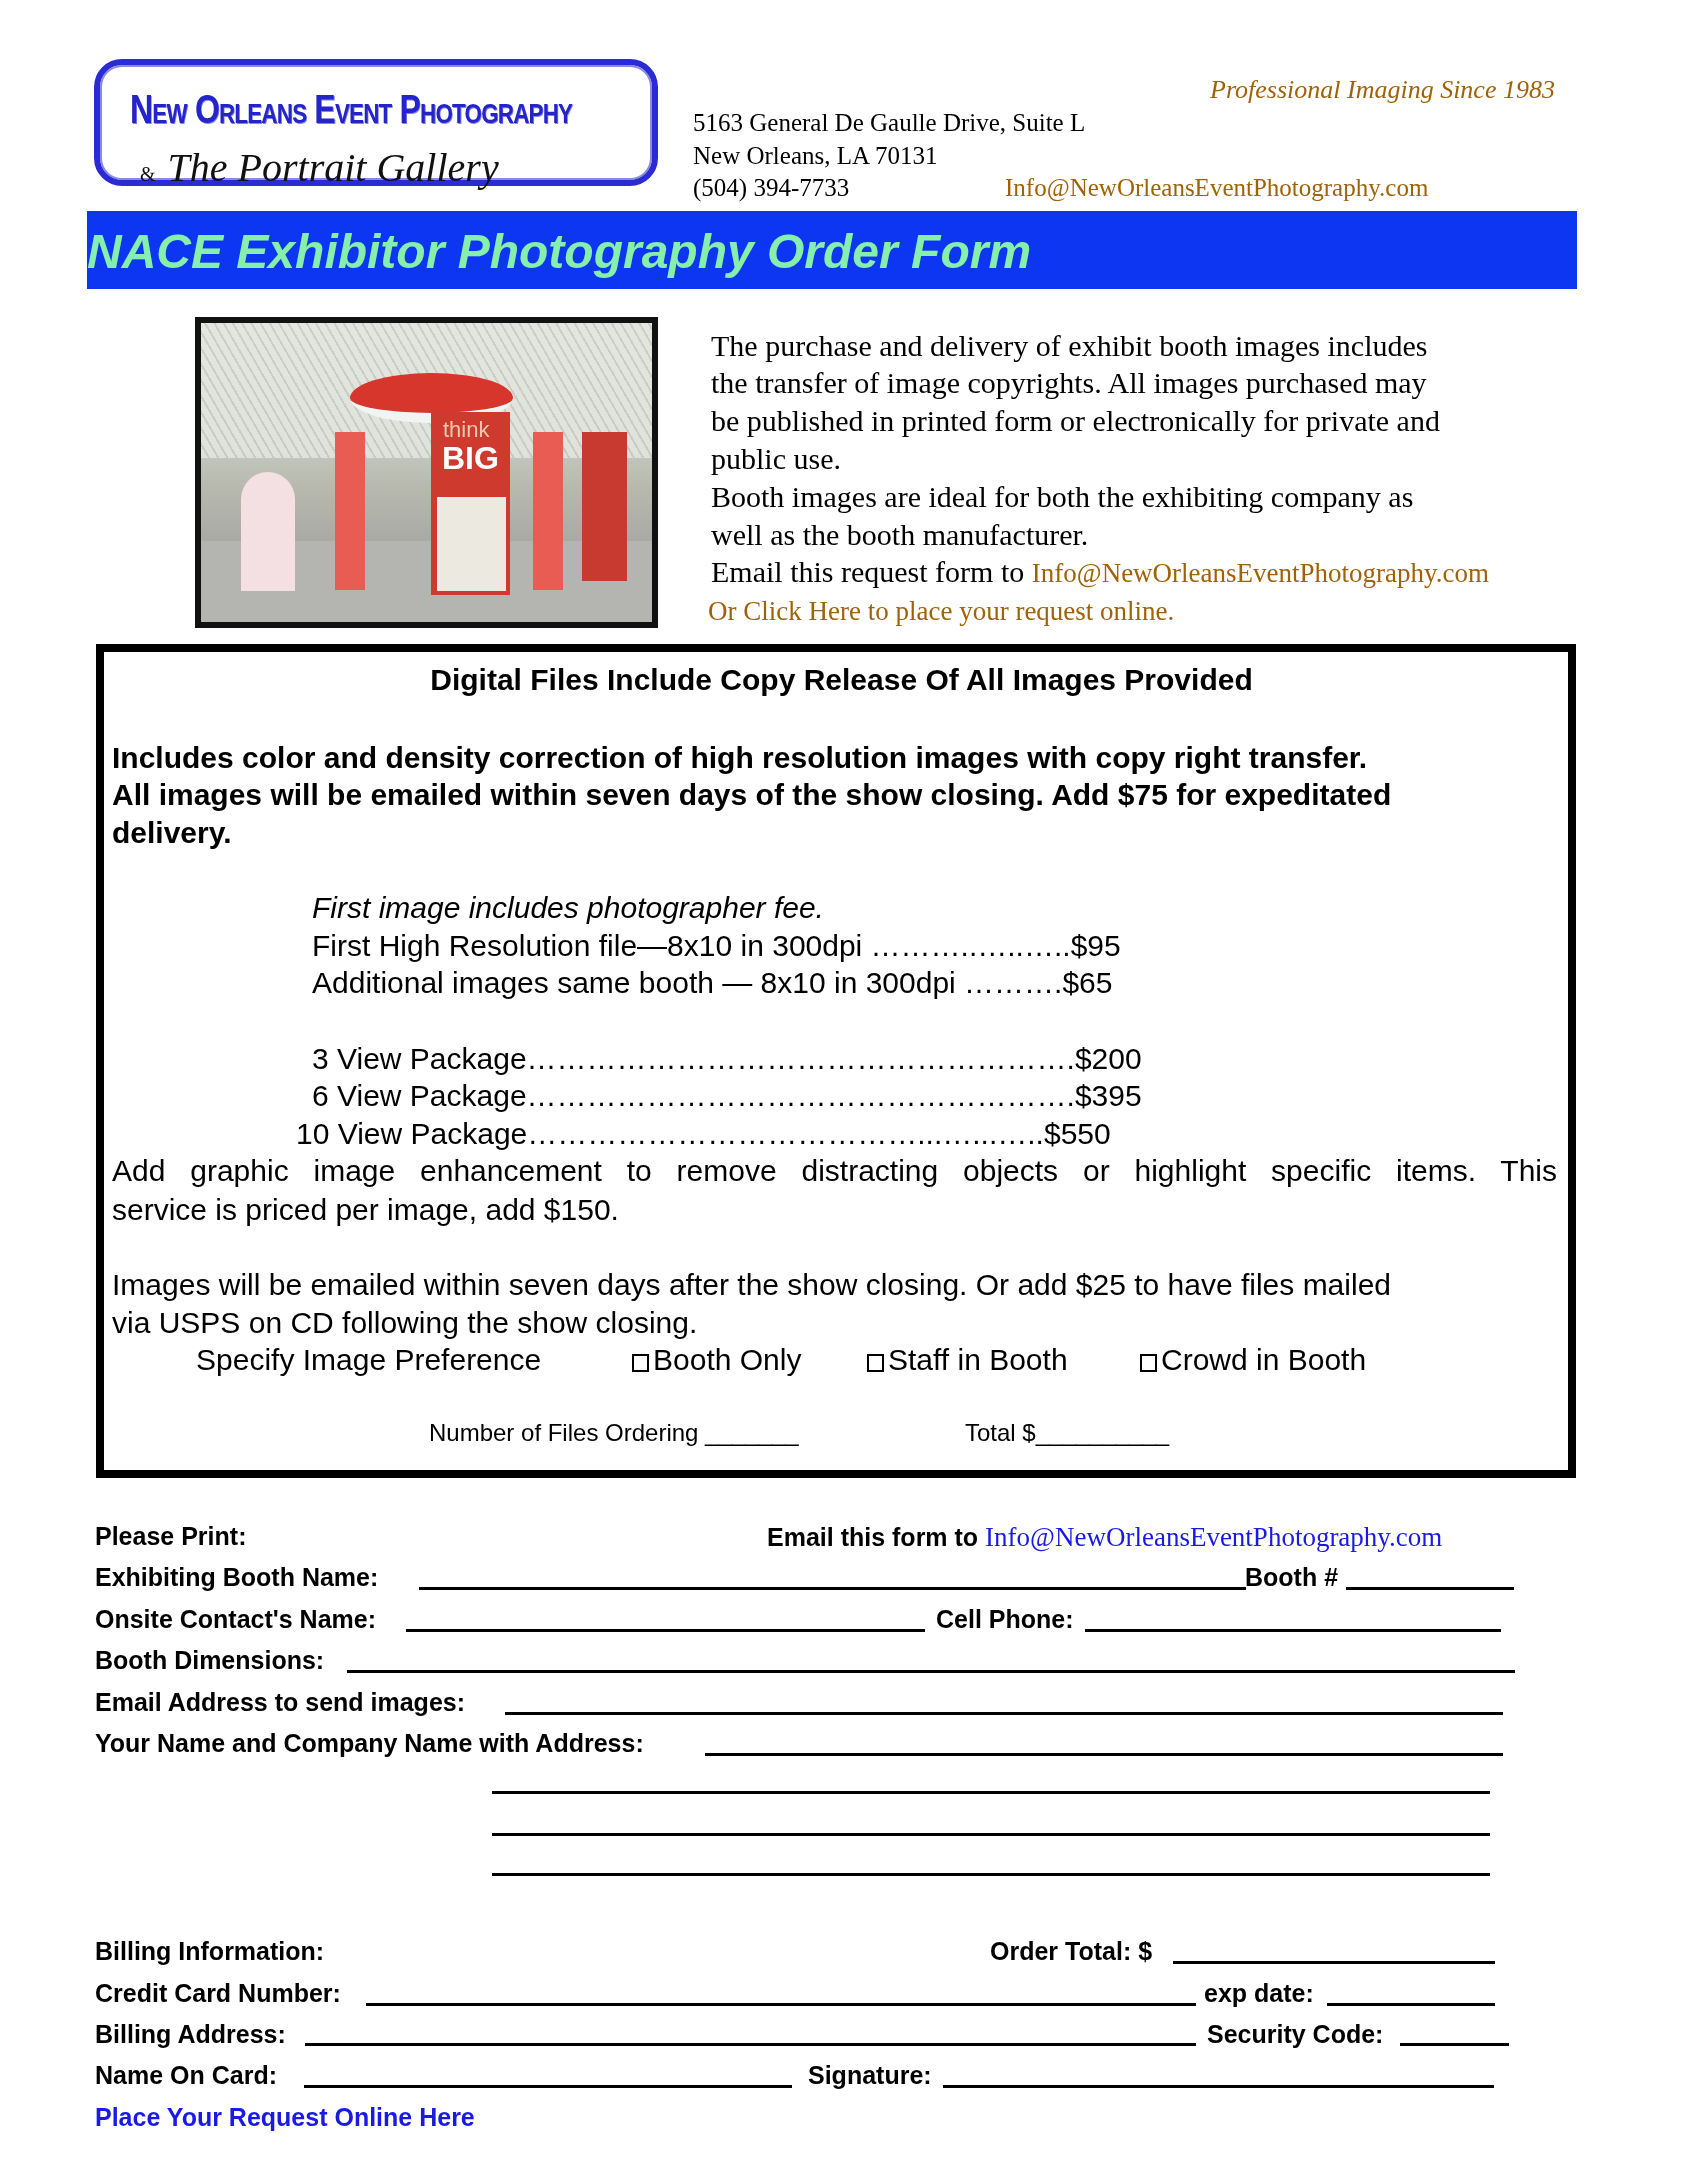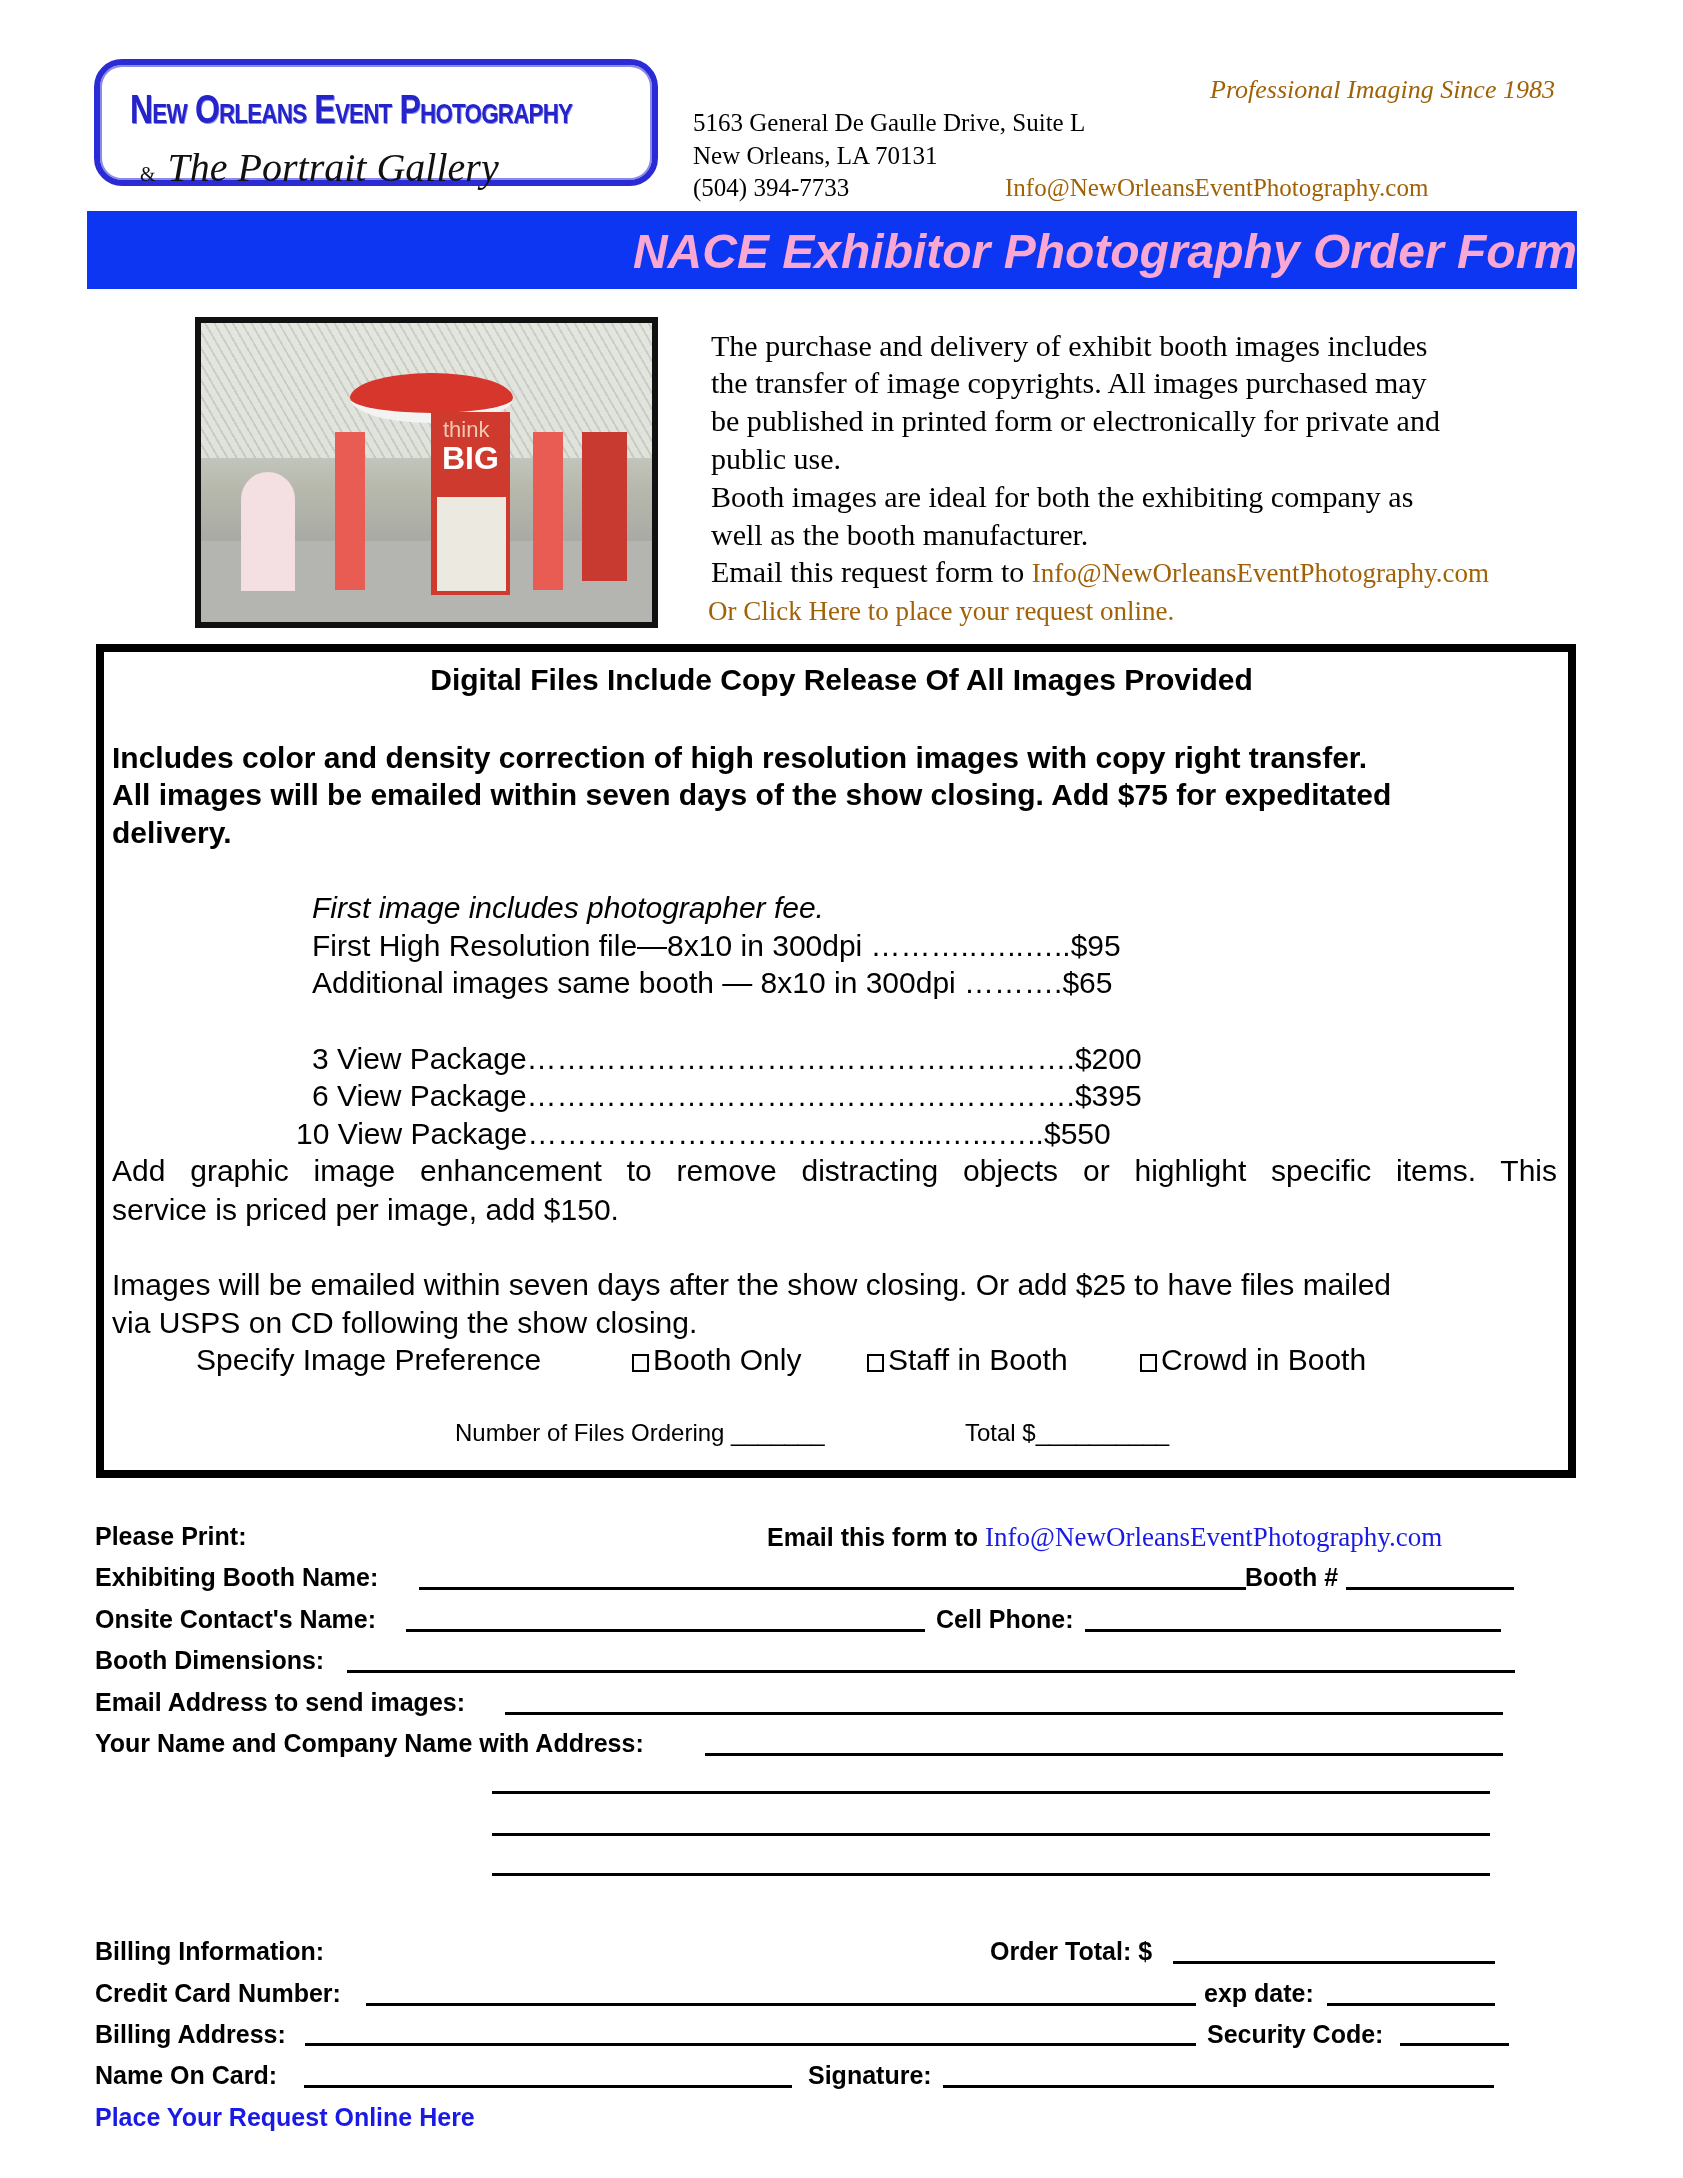--- a/index.html
+++ b/index.html
@@ -29,22 +29,22 @@
   .serif { font-family: "Liberation Serif", serif; }
   .addr { left: 693px; font-size: 25px; }
   .blue { color: #a16207; }
   .tagline { left: 1210px; top: 75px; font-size: 26px; font-style: italic; }
 
   .titlebar {
     position: absolute; left: 87px; top: 211px; width: 1490px; height: 78px;
     background: #0d36f2;
   }
   .titlebar-text {
-    position: absolute; left: 0; right: 0; top: 13px; text-align: right;
-    color: #f9a8d4; font-size: 48px; font-weight: bold; font-style: italic;
+    position: absolute; left: 0; right: 0; top: 13px; text-align: left;
+    color: #86efac; font-size: 48px; font-weight: bold; font-style: italic;
   }
 
   .photo {
     position: absolute; left: 195px; top: 317px; width: 463px; height: 311px;
     border: 6px solid #111; overflow: hidden;
     background: linear-gradient(180deg, #d8dcd4 0%, #c9cdc4 38%, #b7b9ad 55%, #a8a8a4 75%, #bdbdbd 100%);
   }
   .photo .ceiling { position:absolute; left:0; top:0; width:100%; height:45%;
     background: repeating-linear-gradient(60deg, #e6e9e3 0 6px, #c8ccc2 6px 8px); opacity: .8; }
   .photo .floor { position:absolute; left:0; bottom:0; width:100%; height:27%; background:#b4b4b0; }
@@ -131,21 +131,21 @@
 <div class="abs" style="left:112px; top:1193px; font-size:30px;">service is priced per image, add  $150.</div>
 
 <div class="abs" style="left:112px; top:1268px; font-size:30px;">Images will be emailed within seven days after the show closing. Or add $25 to have  files mailed</div>
 <div class="abs" style="left:112px; top:1306px; font-size:30px;">via USPS on CD following the show closing.</div>
 
 <div class="abs" style="left:196px; top:1343px; font-size:30px;">Specify Image Preference</div>
 <div class="abs" style="left:632px; top:1343px; font-size:30px;"><span class="chk"></span><span>Booth Only</span></div>
 <div class="abs" style="left:867px; top:1343px; font-size:30px;"><span class="chk"></span><span>Staff in Booth</span></div>
 <div class="abs" style="left:1140px; top:1343px; font-size:30px;"><span class="chk"></span><span>Crowd in Booth</span></div>
 
-<div class="abs" style="left:455px; top:1419px; font-size:24px;">Number of Files Ordering _______</div>
+<div class="abs" style="left:429px; top:1419px; font-size:24px;">Number of Files Ordering _______</div>
 <div class="abs" style="left:965px; top:1419px; font-size:24px;">Total  $__________</div>
 
 <div class="f" style="left:95px; top:1522px;">Please Print:</div>
 <div class="f" style="left:767px; top:1522px;"><span>Email this form to </span><span class="serif link-blue" style="font-weight:normal; font-size:27px;">Info@NewOrleansEventPhotography.com</span></div>
 
 <div class="f" style="left:95px; top:1563px;">Exhibiting Booth Name:</div>
 <div class="line" style="left:419px; top:1587px; width:827px;"></div>
 <div class="f" style="left:1245px; top:1563px;">Booth #</div>
 <div class="line" style="left:1346px; top:1587px; width:168px;"></div>
 

